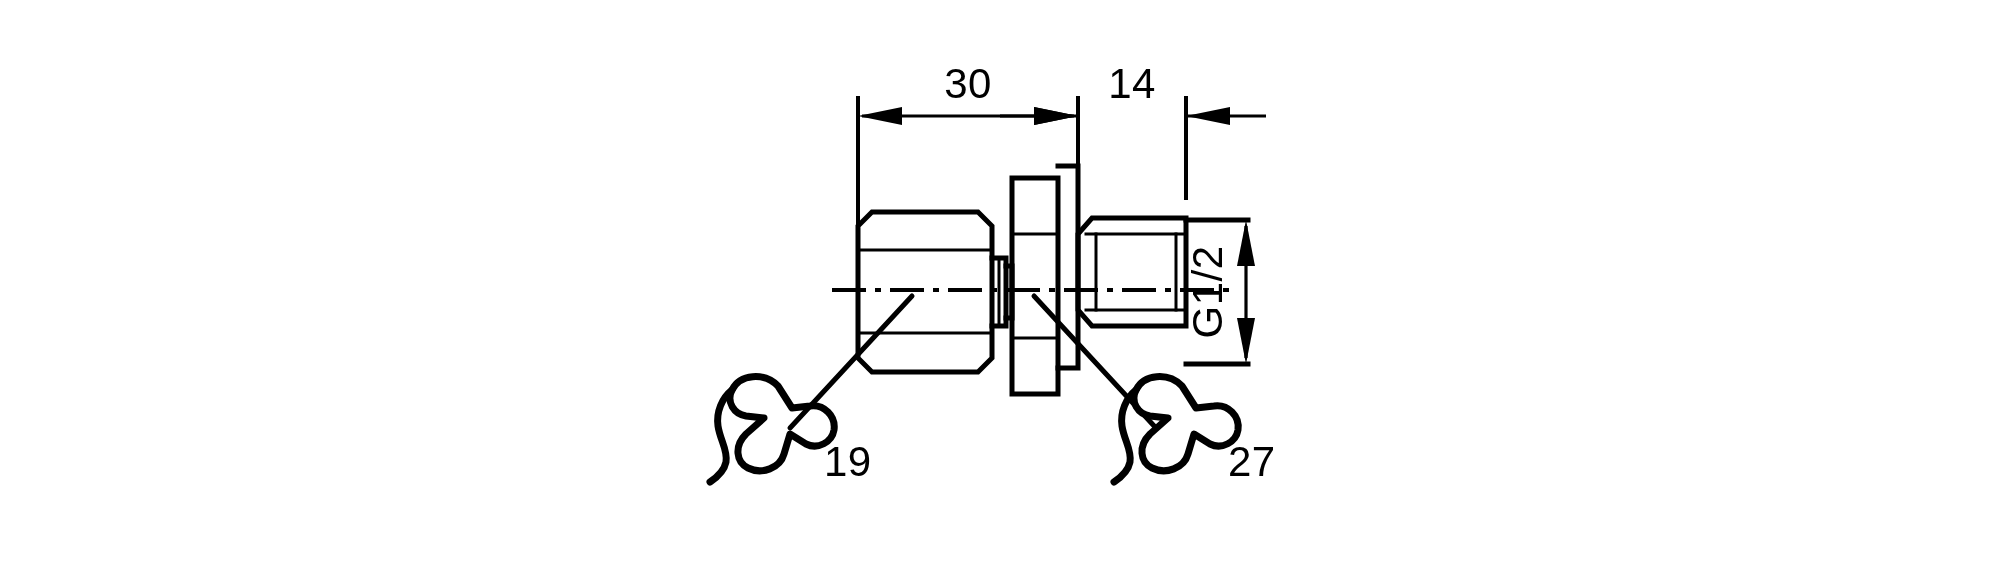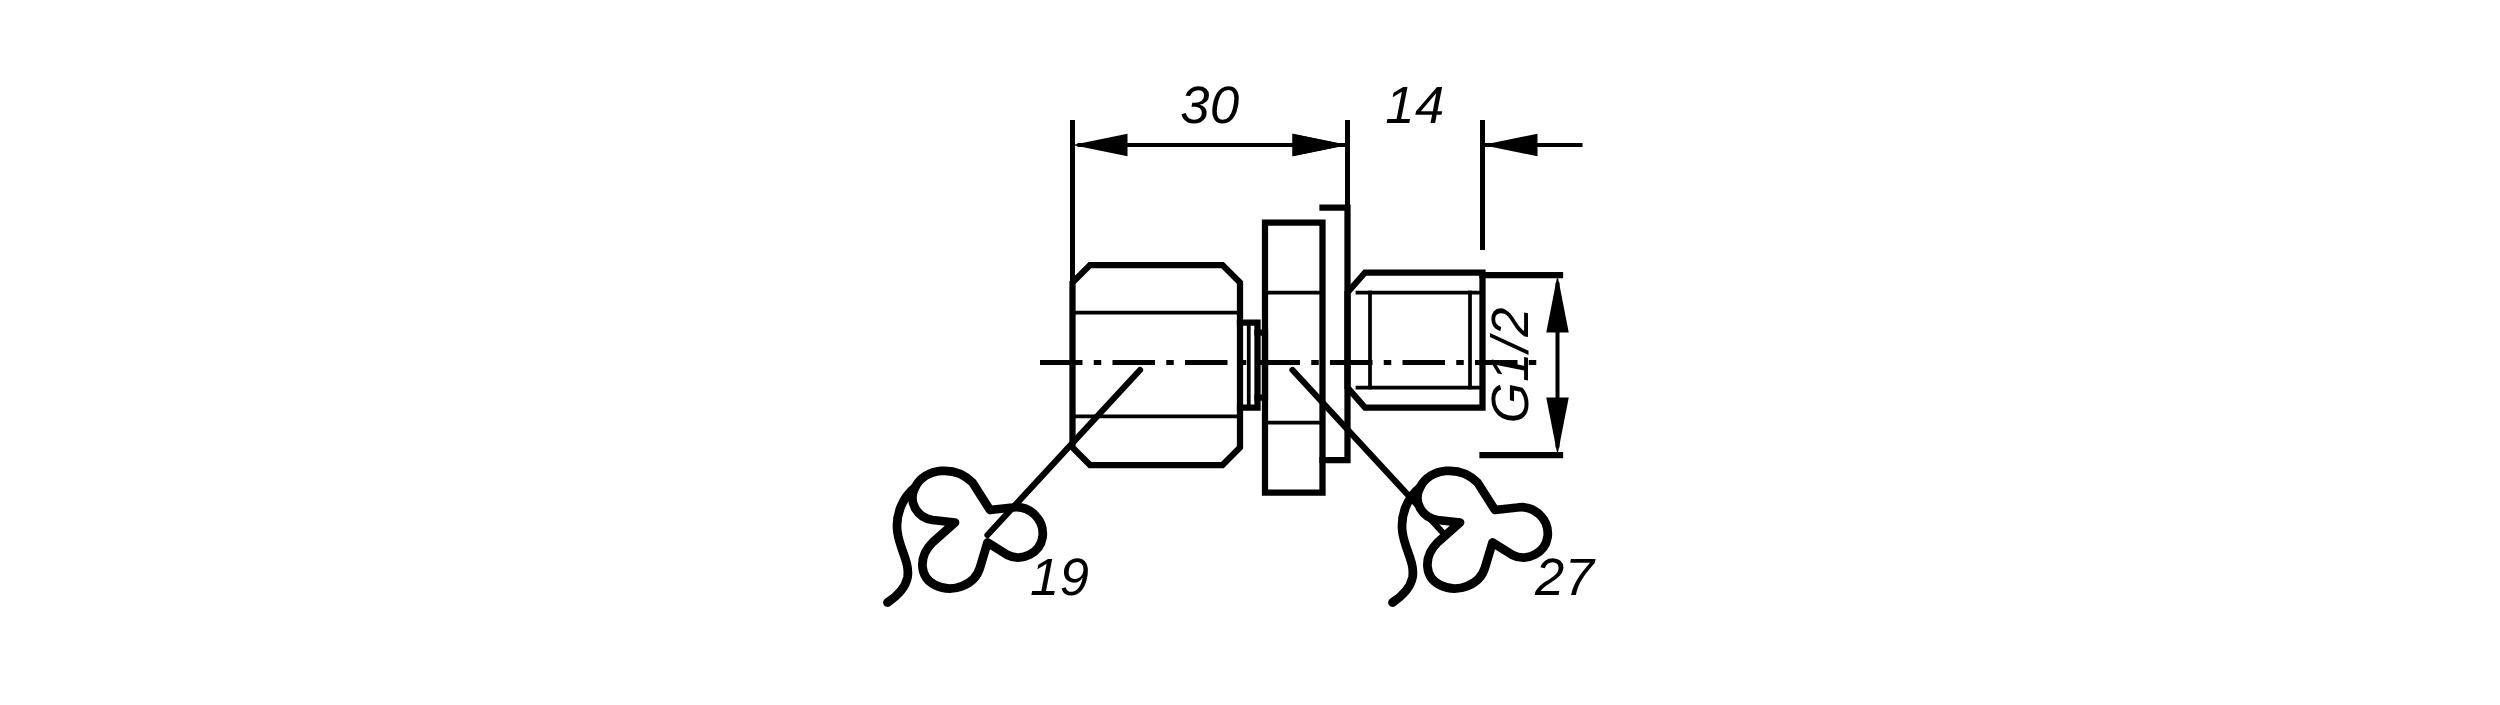--- a/index.html
+++ b/index.html
@@ -11,21 +11,20 @@
     width: 2000px;
     height: 564px;
     font-family: "Liberation Sans", sans-serif;
     overflow: hidden;
   }
   #drawing-root {
     position: relative;
     width: 1740px;
     height: 564px;
     background: #ffffff;
-    font-style: italic;
   }
   svg#tech-drawing {
     display: block;
     width: 2000px;
     height: 564px;
   }
   .outline {
     fill: none;
     stroke: #000000;
     stroke-width: 5;

